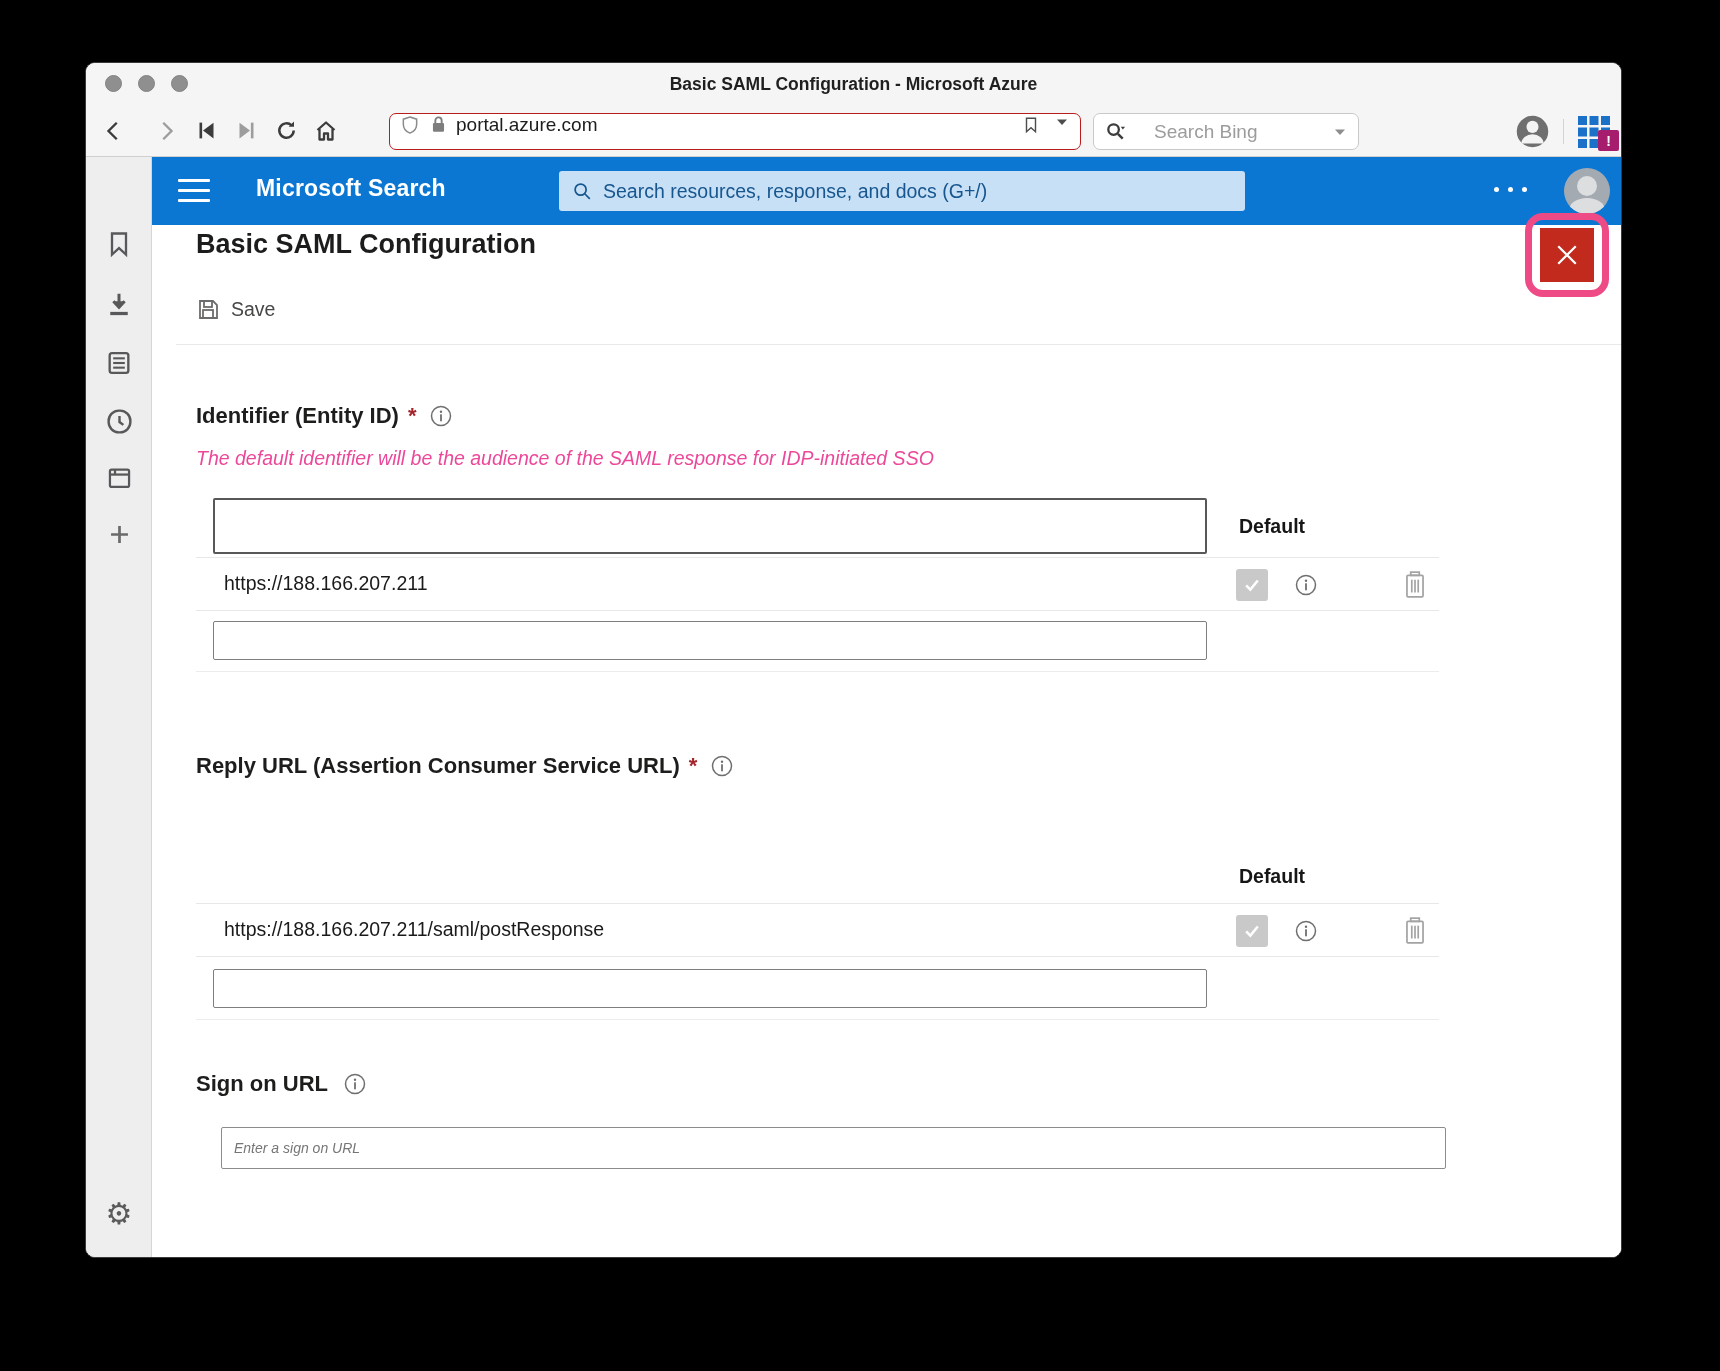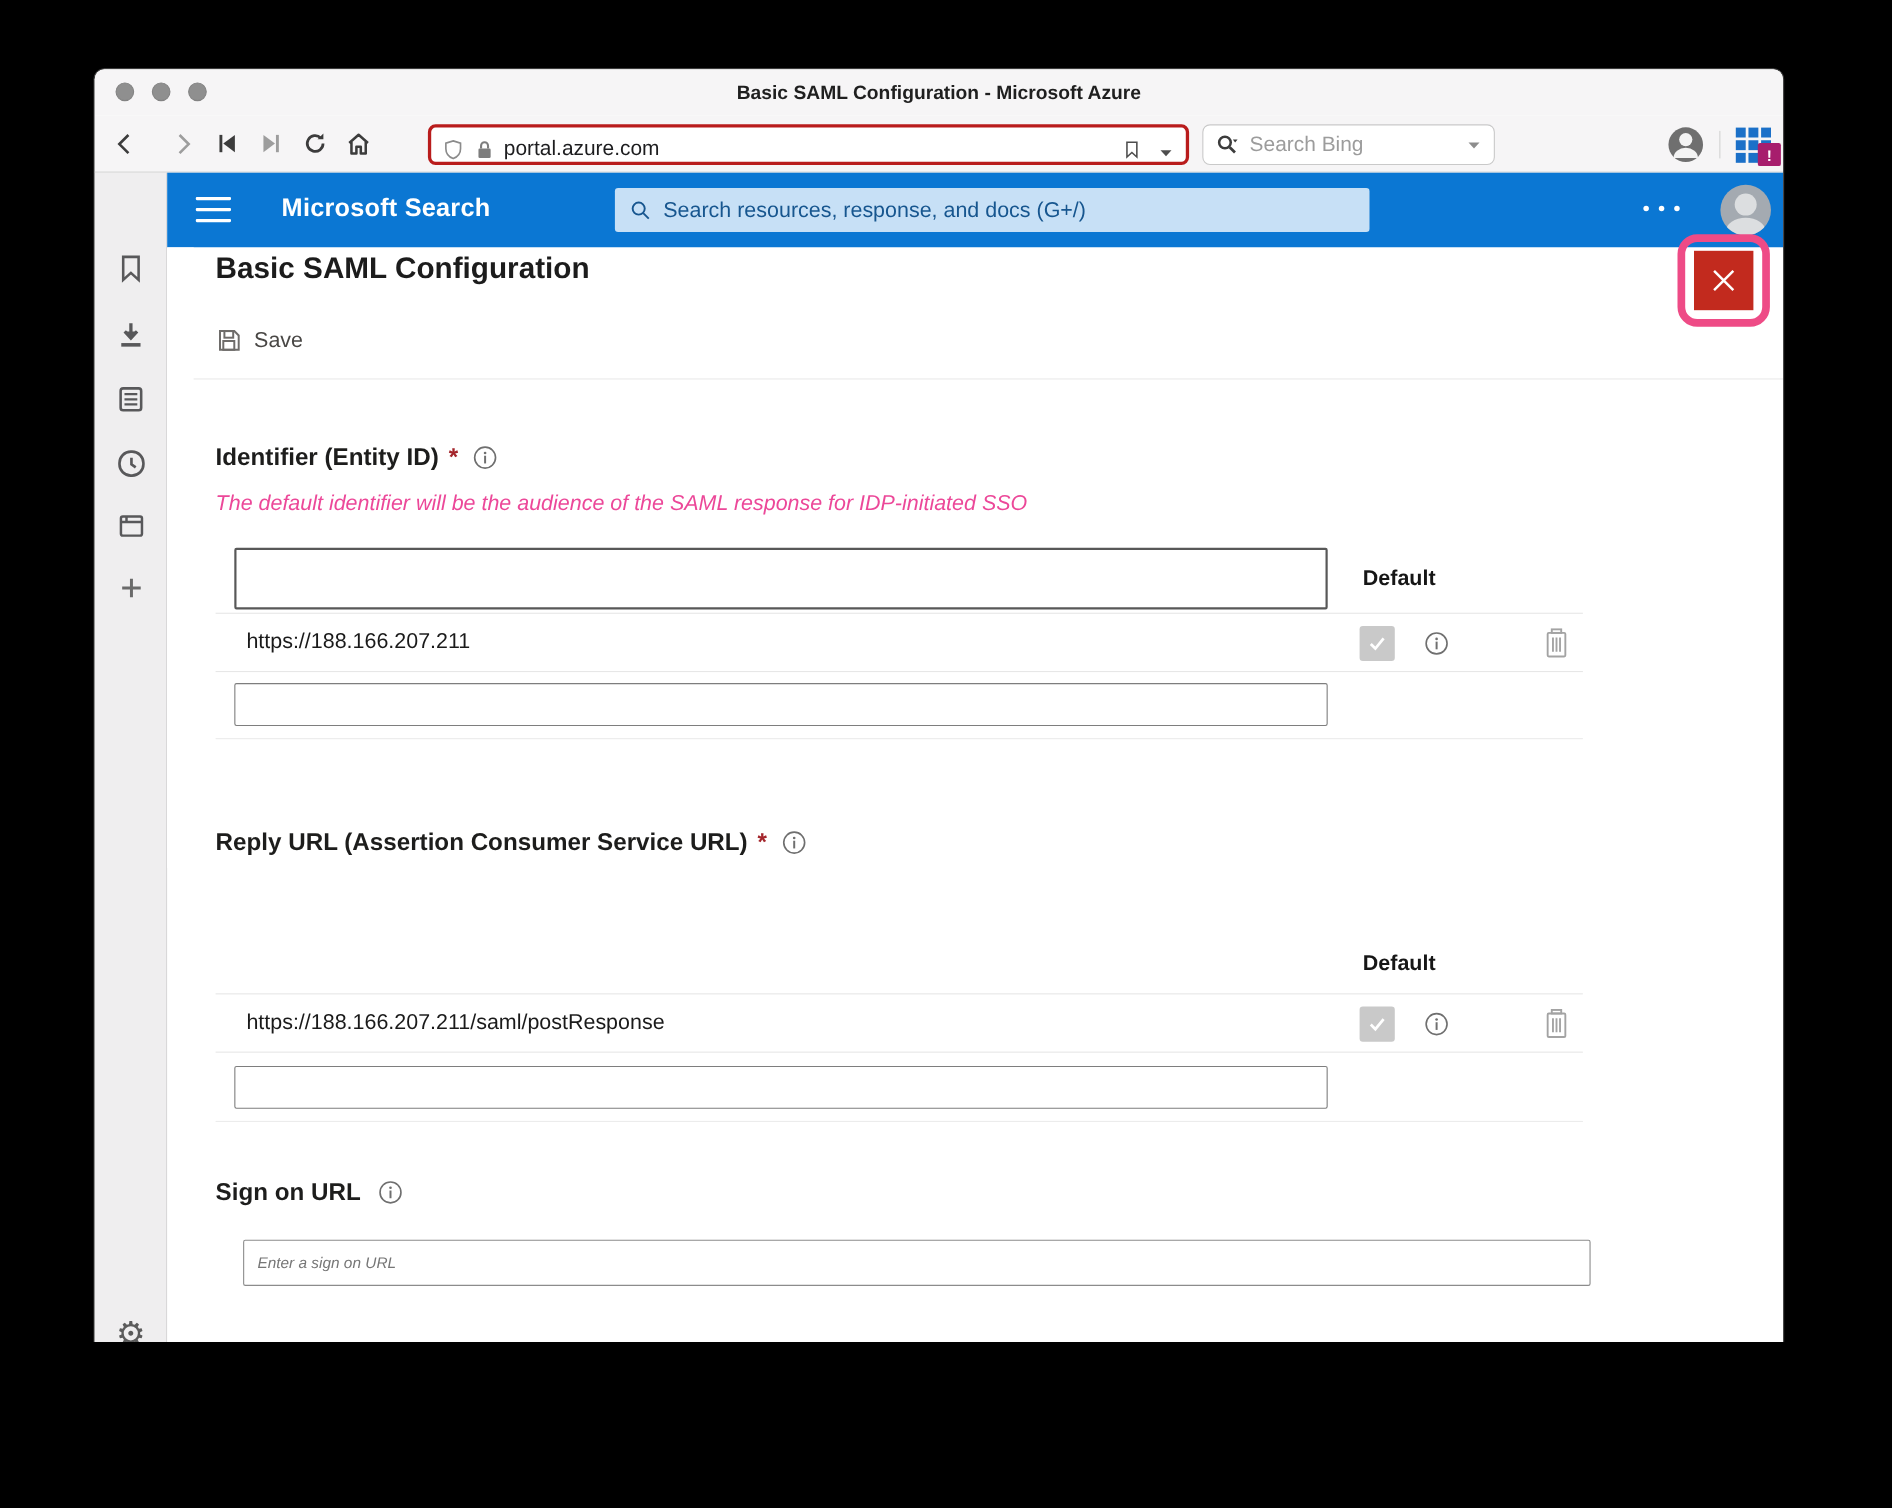--- a/index.html
+++ b/index.html
@@ -1,39 +1,39 @@
 <!DOCTYPE html>
 <html><head>
 <meta charset="utf-8">
 <style>
   * { margin:0; padding:0; box-sizing:border-box; }
   html,body { background:#000; }
   body { font-family:"Liberation Sans", sans-serif; }
-  #stage { position:relative; width:1720px; height:1220px; background:#000; overflow:hidden; }
+  #stage { position:relative; width:1720px; height:1371px; background:#000; overflow:hidden; }
 
   
   .window { position:absolute; left:85px; top:62px; width:1537px; height:1196px;
             background:#fff; border-radius:10px; overflow:hidden; border:1px solid #3a3a3a;
             display:flex; flex-direction:column; }
 
   .titlebar { height:42px; background:#f6f5f6; position:relative; flex:0 0 auto;
               display:flex; align-items:center; justify-content:center; }
   .lights { position:absolute; left:19px; top:12px; display:flex; gap:16px; }
   .light { width:17px; height:17px; border-radius:50%; background:#8f8f8f; border:1px solid #838383; }
   .win-title { font-size:17.5px; color:#1f1f1f; font-weight:bold; }
 
   .toolbar { height:52px; background:#f6f5f6; border-bottom:1px solid #cfcfcf; flex:0 0 auto;
              display:flex; align-items:center; position:relative; }
   .tb-btn { display:flex; align-items:center; justify-content:center; width:40px; height:40px; flex:0 0 auto; }
   .urlbar { position:absolute; left:303px; top:8px; width:692px; height:37px; background:#fff;
-            border:3px solid #b91c1c; border-radius:7px; display:flex; align-items:flex-end; padding:0 10px; }
+            border:1px solid #b91c1c; border-radius:7px; display:flex; align-items:flex-start; padding:0 10px; }
   .url-text { font-size:19px; color:#1d1d1f; margin-left:8px; flex:1; }
   .searchbar { position:absolute; left:1007px; top:8px; width:266px; height:37px; background:#fff;
                border:1px solid #c9c9c9; border-radius:7px; display:flex; align-items:center; padding:0 10px; }
-  .search-ph { font-size:19px; color:#9c9c9c; margin-left:9px; flex:1; }
+  .search-ph { font-size:19px; color:#9c9c9c; margin-left:27px; flex:1; }
   .fx-avatar { position:absolute; left:1428px; top:8px; }
   .tb-divider { position:absolute; left:1477px; top:14px; width:1px; height:25px; background:#d3d3d3; }
   .grid-wrap { position:absolute; left:1490px; top:9px; width:40px; height:38px; }
   .ext-badge { position:absolute; left:22px; top:16px; min-width:21px; height:21px; background:#a71d6d;
                color:#fff; font-size:14px; font-weight:bold; display:flex; align-items:center;
                justify-content:center; border-radius:2px; padding:0 4px; }
 
   .body-row { flex:1; display:flex; min-height:0; }
 
   

